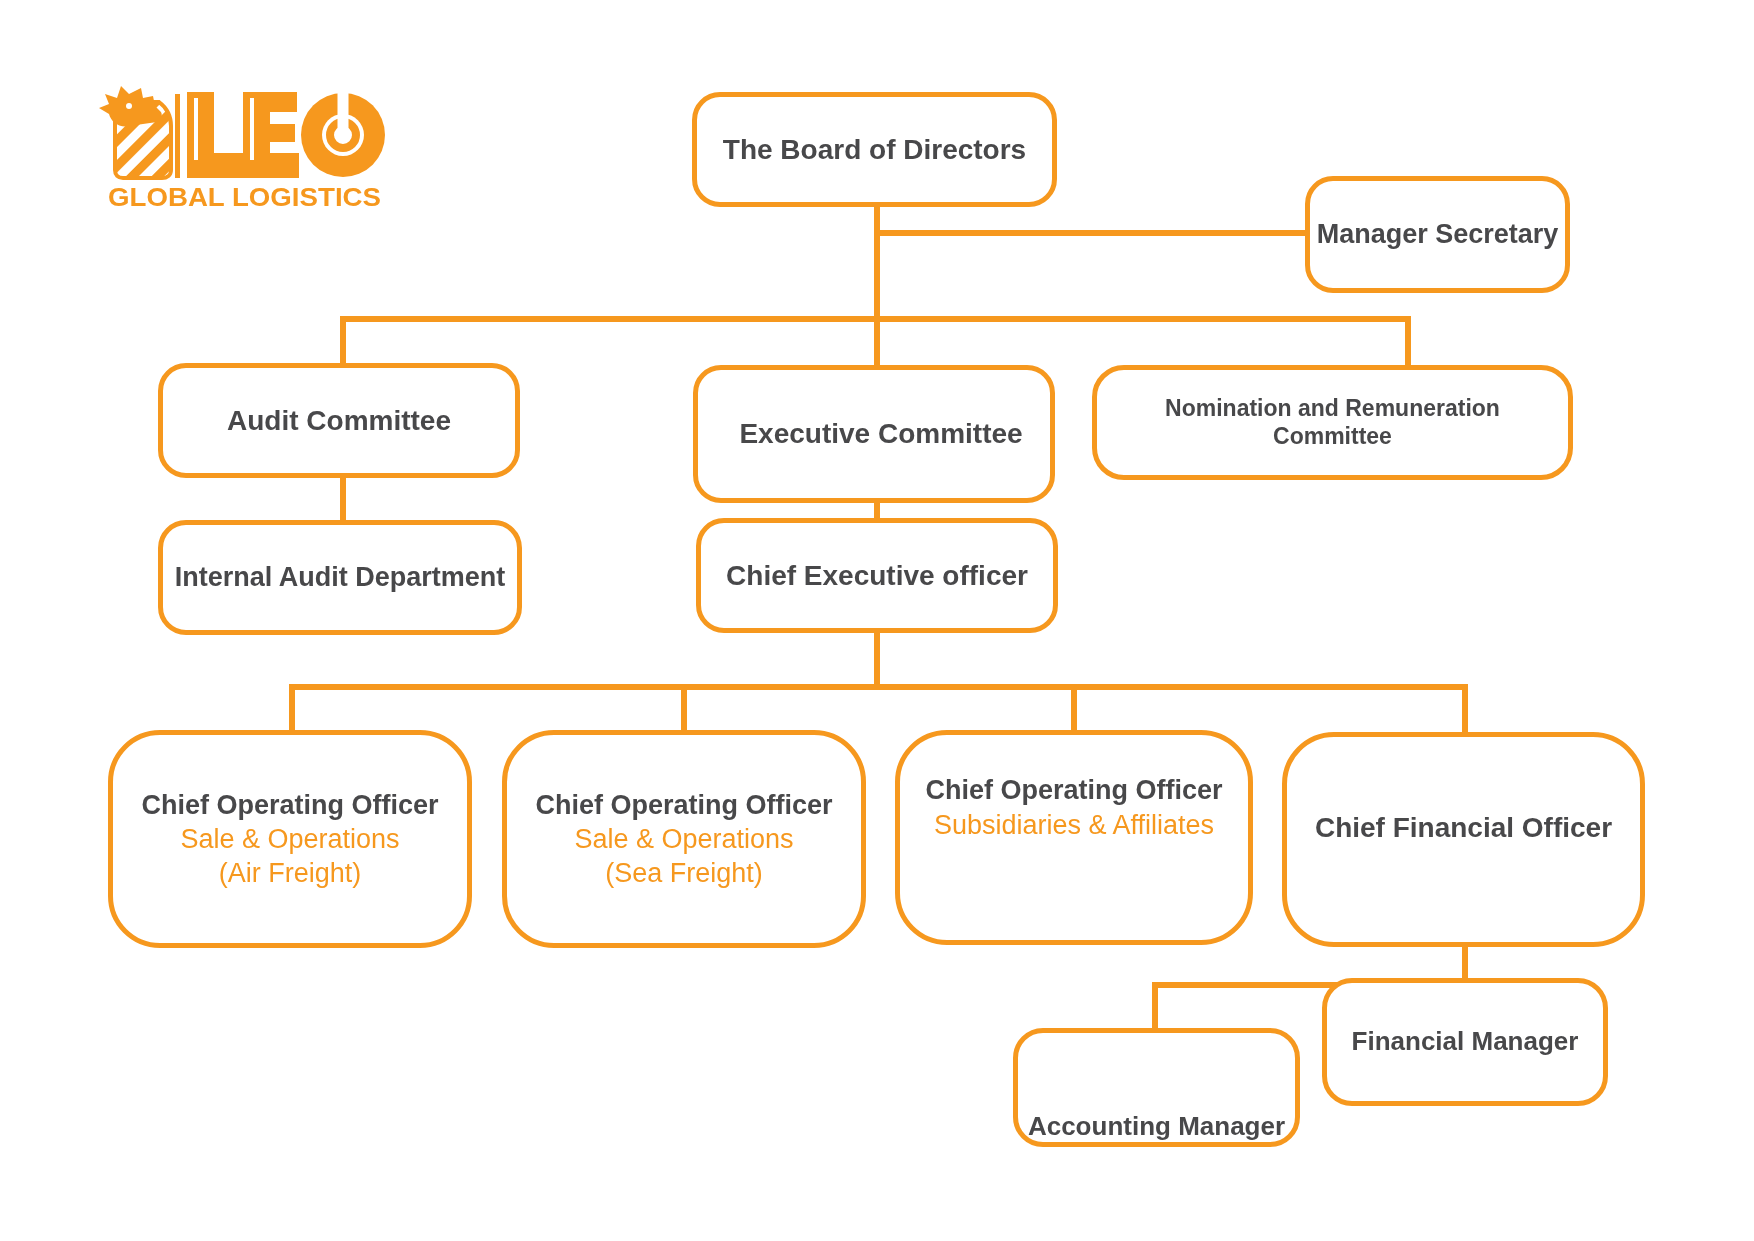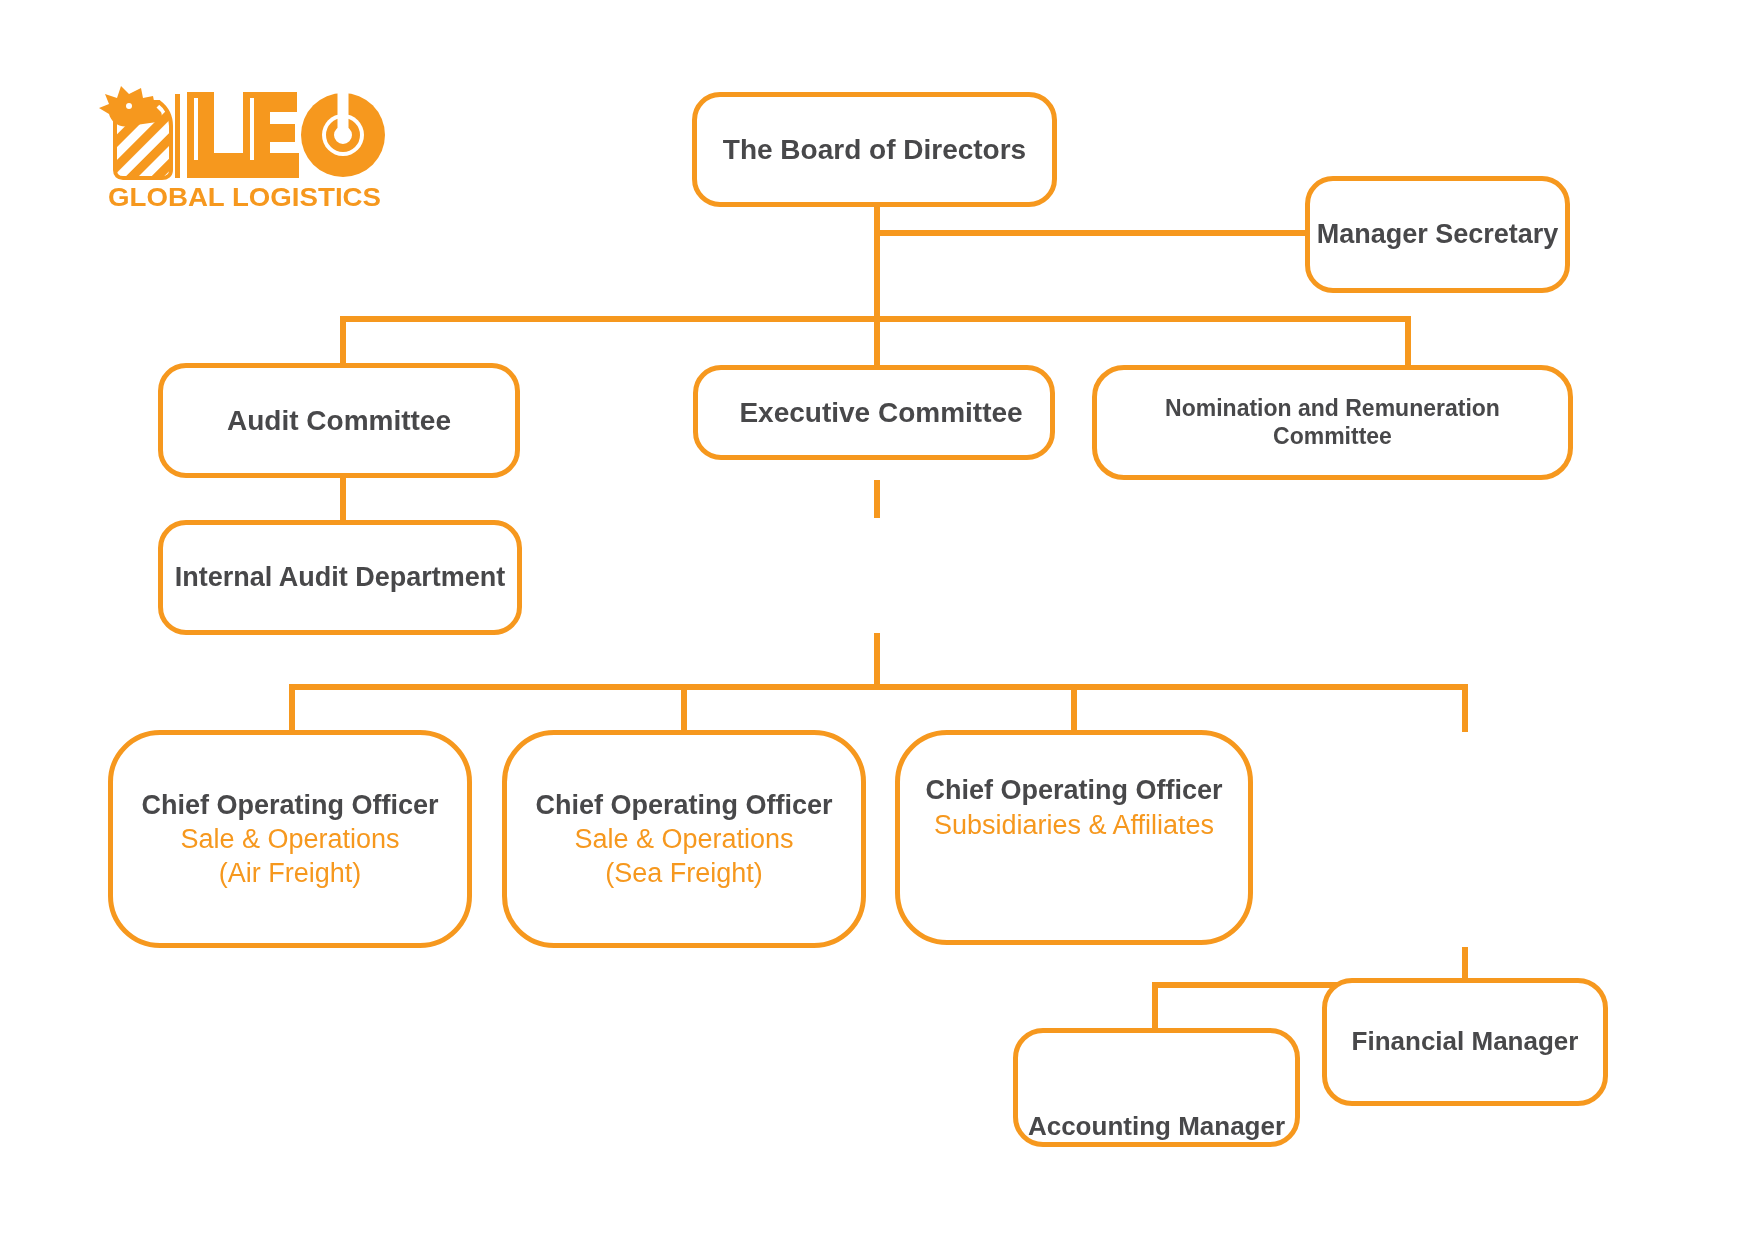--- a/index.html
+++ b/index.html
@@ -90,50 +90,56 @@
   </div>
 
   <div class="node" style="left:1305px;top:176px;width:265px;height:117px;font-size:27px;">
     <span>Manager Secretary</span>
   </div>
 
   <div class="node" style="left:158px;top:363px;width:362px;height:115px;">
     <span>Audit Committee</span>
   </div>
 
-  <div class="node" style="left:693px;top:365px;width:362px;height:95px;padding-left:20px;">
+  <div class="node" style="left:693px;top:365px;width:362px;height:138px;padding-left:20px;">
     <span>Executive Committee</span>
   </div>
 
   <div class="node nom" style="left:1092px;top:365px;width:481px;height:115px;">
     <span>Nomination and Remuneration Committee</span>
   </div>
 
   <div class="node" style="left:158px;top:520px;width:364px;height:115px;font-size:27px;">
     <span>Internal Audit Department</span>
   </div>
 
+  <div class="node" style="left:696px;top:518px;width:362px;height:115px;">
+    <span>Chief Executive officer</span>
+  </div>
 
   <div class="node big" style="left:108px;top:730px;width:364px;height:218px;font-size:27px;line-height:1.27;">
     <span class="coo-title">Chief Operating Officer</span>
     <span class="sub">Sale &amp; Operations</span>
     <span class="sub">(Air Freight)</span>
   </div>
 
   <div class="node big" style="left:502px;top:730px;width:364px;height:218px;font-size:27px;line-height:1.27;">
     <span class="coo-title">Chief Operating Officer</span>
     <span class="sub">Sale &amp; Operations</span>
     <span class="sub">(Sea Freight)</span>
   </div>
 
   <div class="node big" style="left:895px;top:730px;width:358px;height:215px;font-size:27px;line-height:1.27;padding-bottom:60px;">
     <span class="coo-title">Chief Operating Officer</span>
     <span class="sub">Subsidiaries &amp; Affiliates</span>
   </div>
 
+  <div class="node big" style="left:1282px;top:732px;width:363px;height:215px;padding-bottom:24px;">
+    <span>Chief Financial Officer</span>
+  </div>
 
   <div class="node mgr" style="left:1013px;top:1028px;width:287px;height:119px;justify-content:flex-end;">
     <span>Accounting Manager</span>
   </div>
 
   <div class="node mgr" style="left:1322px;top:978px;width:286px;height:128px;">
     <span>Financial Manager</span>
   </div>
 
 </div>

